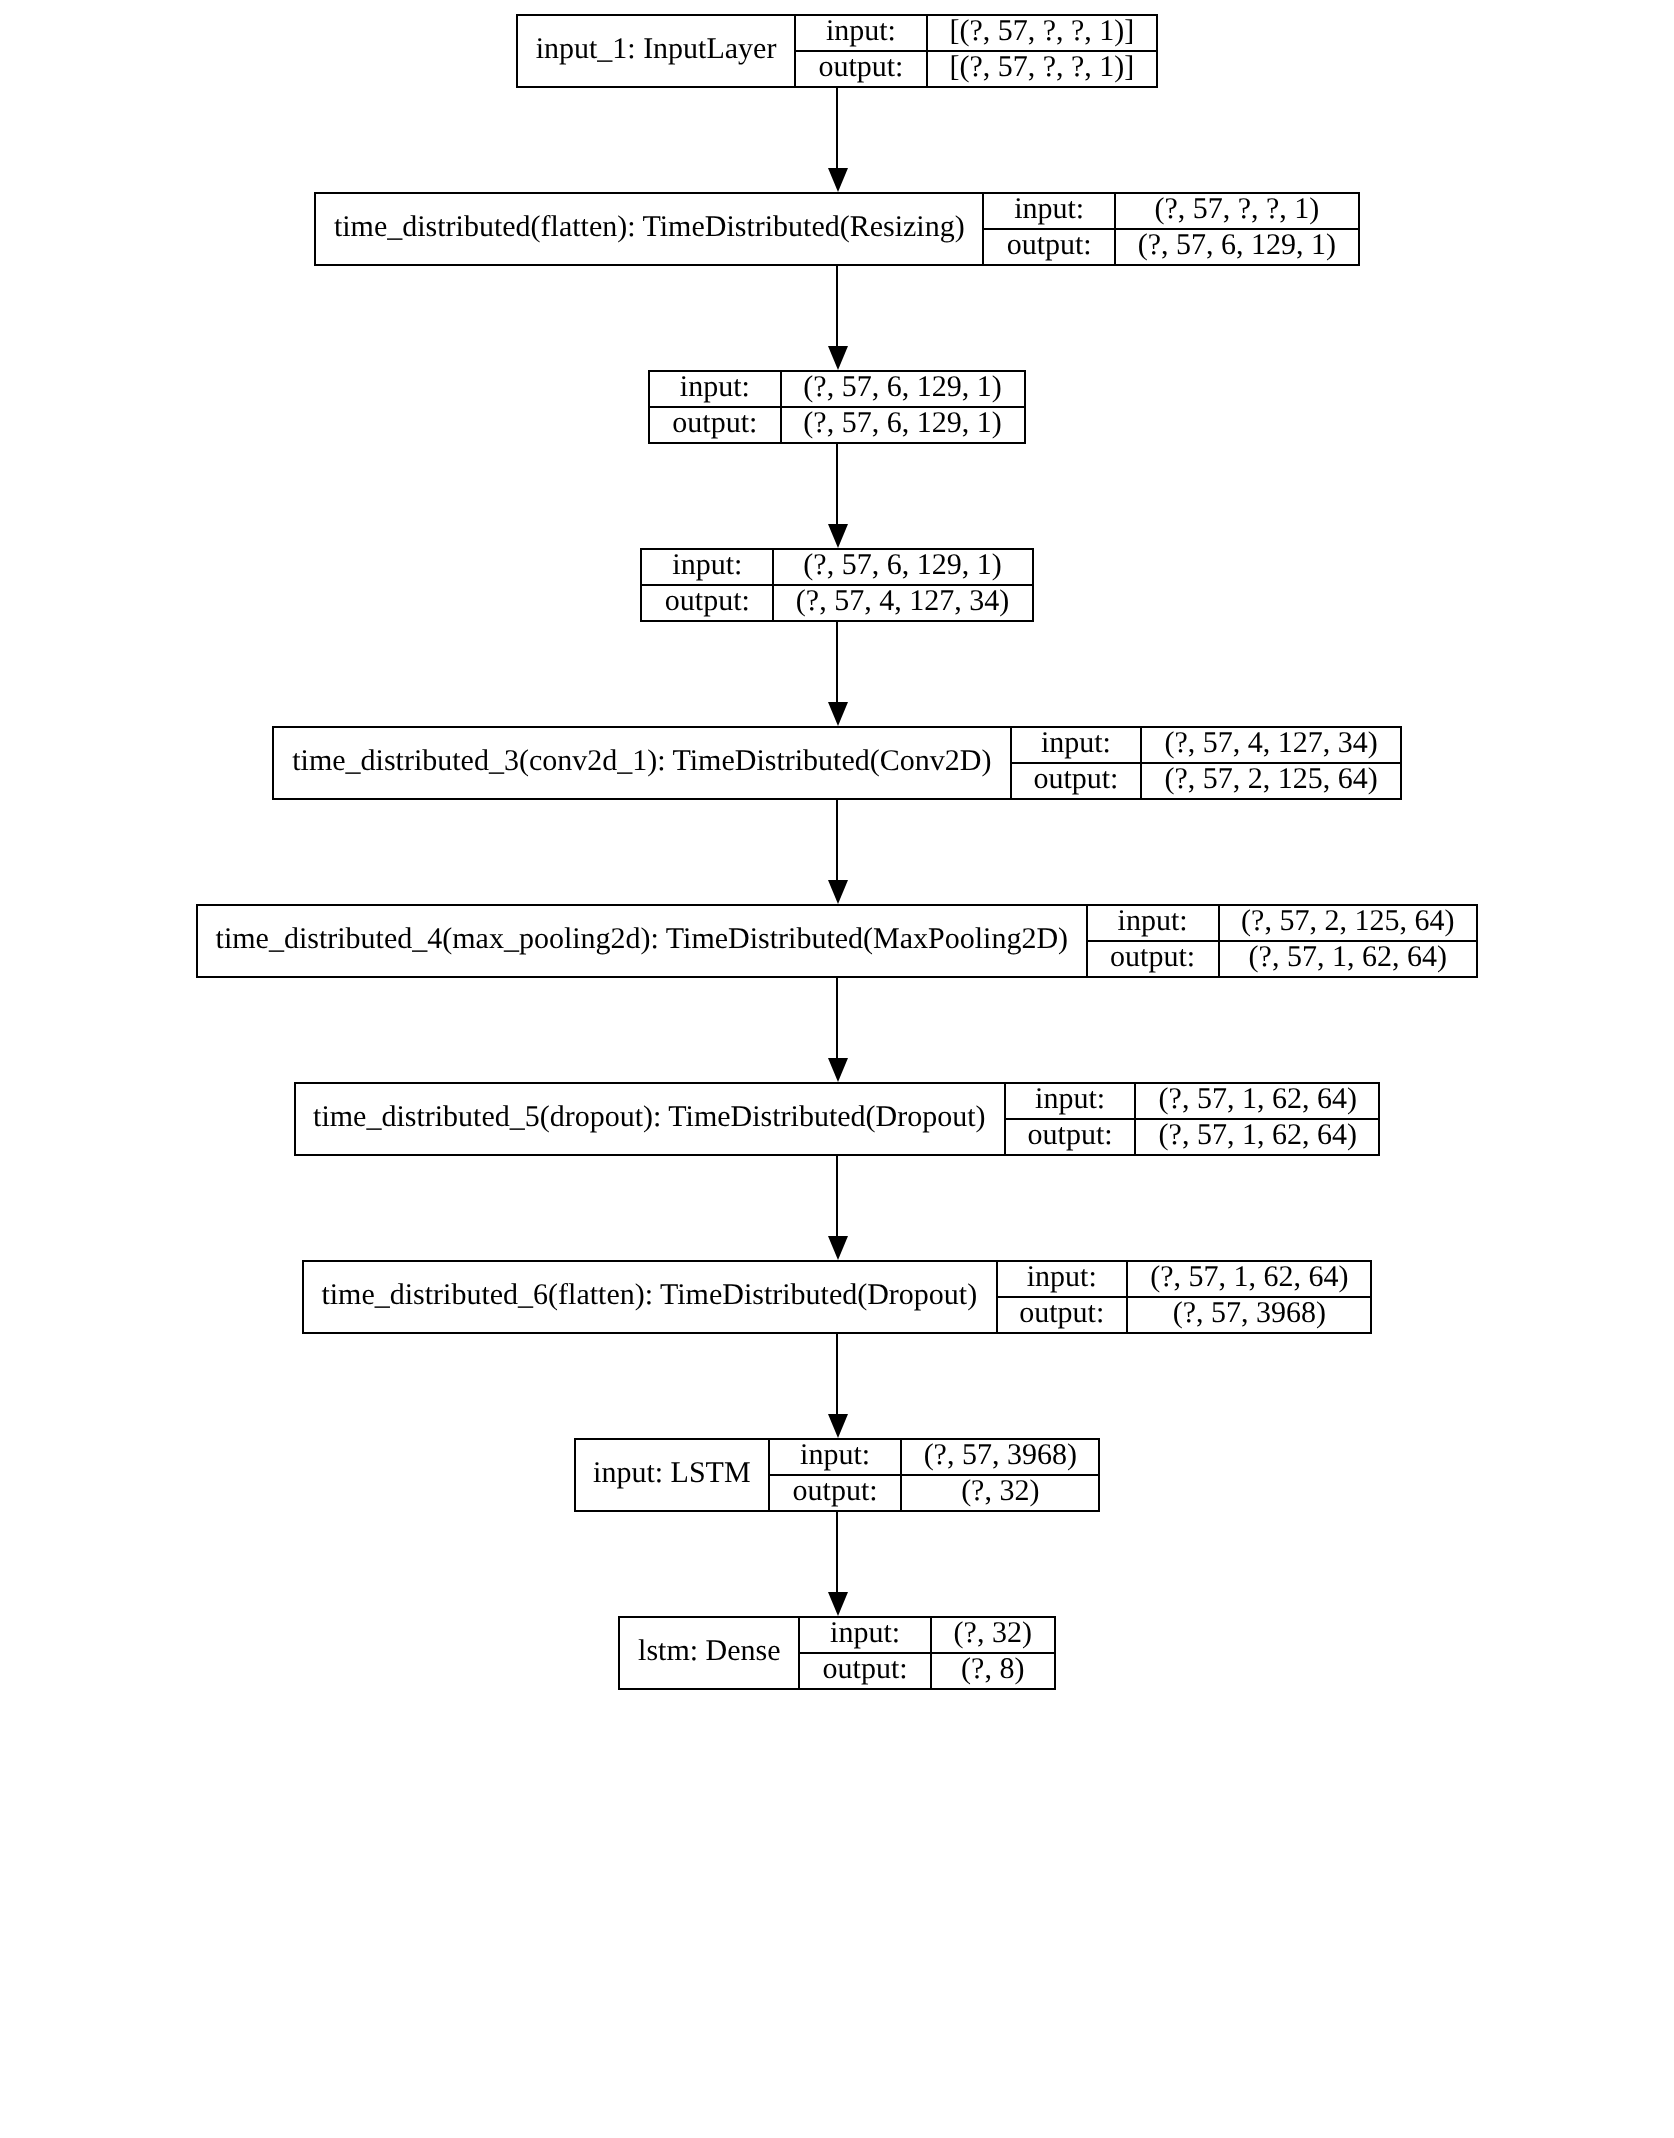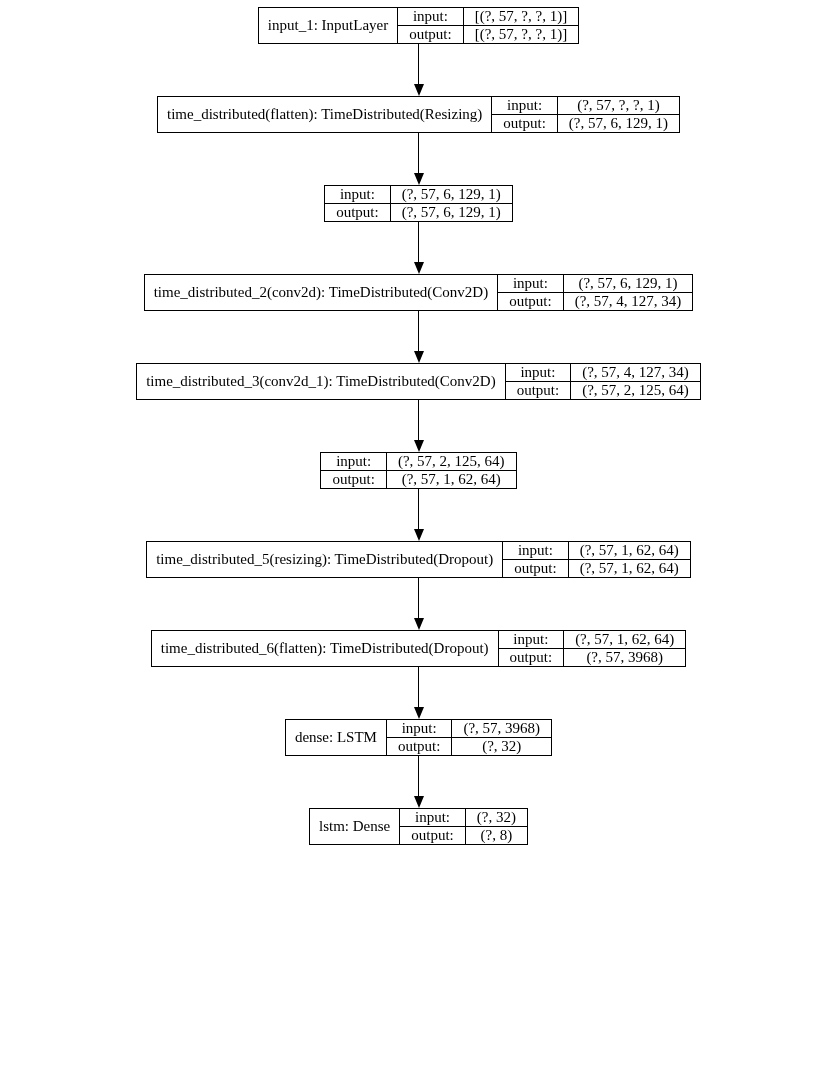--- a/index.html
+++ b/index.html
@@ -123,21 +123,20 @@
       <div class="cell">(?, 57, 6, 129, 1)</div>
     </div>
   </div>
 
   <div class="arrow">
     <div class="arrow-line"></div>
     <div class="arrow-head"></div>
   </div>
 
   <div class="node">
-    <div class="cell name-cell">time_distributed_2(conv2d): TimeDistributed(Conv2D)</div>
     <div class="col io-col">
       <div class="cell">input:</div>
       <div class="cell">output:</div>
     </div>
     <div class="col shape-col">
       <div class="cell">(?, 57, 6, 129, 1)</div>
       <div class="cell">(?, 57, 4, 127, 34)</div>
     </div>
   </div>
 
@@ -157,37 +156,38 @@
       <div class="cell">(?, 57, 2, 125, 64)</div>
     </div>
   </div>
 
   <div class="arrow">
     <div class="arrow-line"></div>
     <div class="arrow-head"></div>
   </div>
 
   <div class="node">
+    <div class="cell name-cell">time_distributed_4(max_pooling2d): TimeDistributed(MaxPooling2D)</div>
     <div class="col io-col">
       <div class="cell">input:</div>
       <div class="cell">output:</div>
     </div>
     <div class="col shape-col">
       <div class="cell">(?, 57, 2, 125, 64)</div>
       <div class="cell">(?, 57, 1, 62, 64)</div>
     </div>
   </div>
 
   <div class="arrow">
     <div class="arrow-line"></div>
     <div class="arrow-head"></div>
   </div>
 
   <div class="node">
-    <div class="cell name-cell">time_distributed_5(resizing): TimeDistributed(Dropout)</div>
+    <div class="cell name-cell">time_distributed_5(dropout): TimeDistributed(Dropout)</div>
     <div class="col io-col">
       <div class="cell">input:</div>
       <div class="cell">output:</div>
     </div>
     <div class="col shape-col">
       <div class="cell">(?, 57, 1, 62, 64)</div>
       <div class="cell">(?, 57, 1, 62, 64)</div>
     </div>
   </div>
 
@@ -207,21 +207,21 @@
       <div class="cell">(?, 57, 3968)</div>
     </div>
   </div>
 
   <div class="arrow">
     <div class="arrow-line"></div>
     <div class="arrow-head"></div>
   </div>
 
   <div class="node">
-    <div class="cell name-cell">dense: LSTM</div>
+    <div class="cell name-cell">input: LSTM</div>
     <div class="col io-col">
       <div class="cell">input:</div>
       <div class="cell">output:</div>
     </div>
     <div class="col shape-col">
       <div class="cell">(?, 57, 3968)</div>
       <div class="cell">(?, 32)</div>
     </div>
   </div>
 

